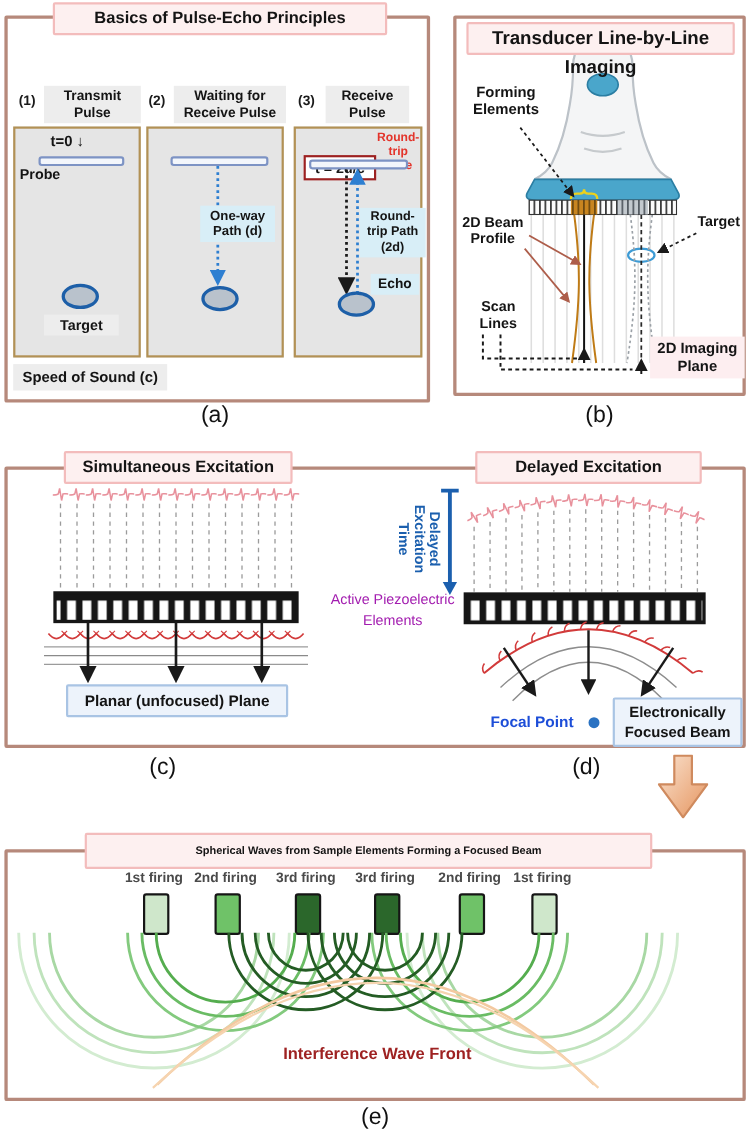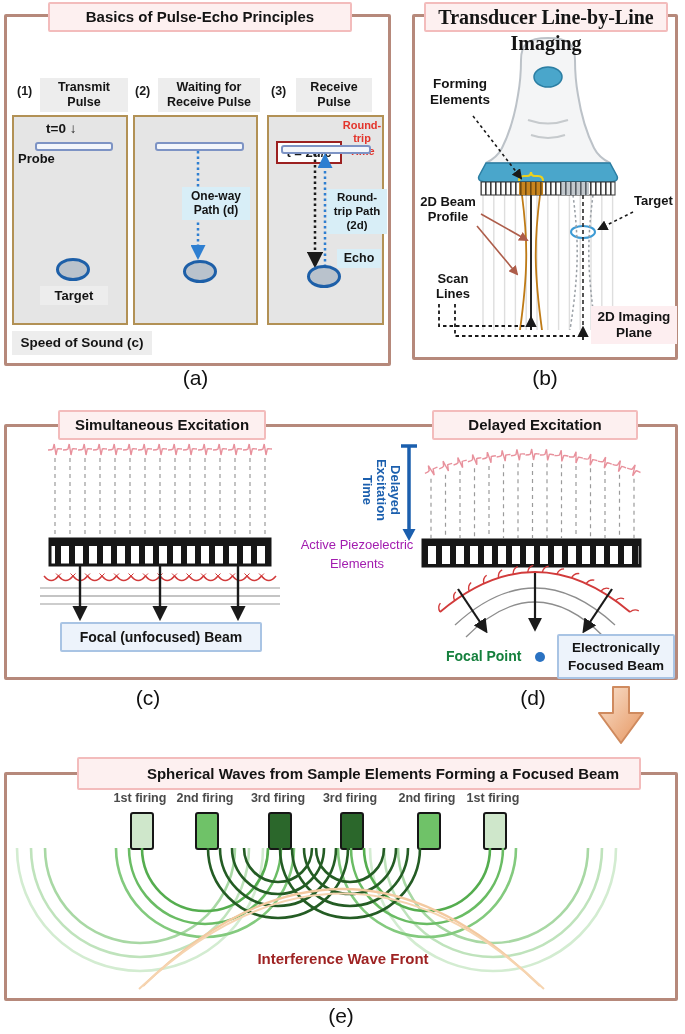--- a/index.html
+++ b/index.html
@@ -115,21 +115,21 @@
     </svg>
     <div class="blabel" style="left:58px;top:72px;width:56px;font-size:11.5px;">Round-trip Path (2d)</div>
     <div class="blabel" style="left:68px;top:132px;width:40px;font-size:12.5px;">Echo</div>
     <div class="target-ellipse" style="left:38px;top:148px;"></div>
   </div>
 
   <div class="glabel" style="left:12px;top:331px;width:140px;font-size:13.5px;padding:4px 0;">Speed of Sound (c)</div>
   <div class="tag" style="left:4px;top:366px;width:383px;">(a)</div>
 
   <div class="panel" style="left:412px;top:14px;width:260px;height:340px;"></div>
-  <div class="ptitle" style="left:424px;top:2px;width:240px;height:26px;font-size:20px;line-height:26px;font-family:Liberation Serif, serif;">Transducer Line-by-Line Imaging</div>
+  <div class="ptitle" style="left:424px;top:20px;width:240px;height:26px;font-size:17px;line-height:26px;">Transducer Line-by-Line Imaging</div>
 
   <svg id="svg-b" width="260" height="326" style="position:absolute;left:415px;top:32px;">
     <g id="g-scan-b">
         <line x1="68" y1="163" x2="68" y2="298" stroke="#dedede" stroke-width="1.4"></line>
         <line x1="78.8" y1="163" x2="78.8" y2="298" stroke="#dedede" stroke-width="1.4"></line>
         <line x1="89.6" y1="163" x2="89.6" y2="298" stroke="#dedede" stroke-width="1.4"></line>
         <line x1="100.4" y1="163" x2="100.4" y2="298" stroke="#dedede" stroke-width="1.4"></line>
         <line x1="111.2" y1="163" x2="111.2" y2="298" stroke="#dedede" stroke-width="1.4"></line>
         <line x1="122" y1="163" x2="122" y2="298" stroke="#dedede" stroke-width="1.4"></line>
         <line x1="132.8" y1="163" x2="132.8" y2="298" stroke="#dedede" stroke-width="1.4"></line>
@@ -245,21 +245,21 @@
         <line x1="229" y1="135.5" x2="234" y2="140.5" stroke="#d23b3b" stroke-width="1"></line>
         <line x1="229" y1="140.5" x2="234" y2="135.5" stroke="#d23b3b" stroke-width="1"></line>
       </g>
     <line x1="10" y1="150" x2="250" y2="150" stroke="#9b9b9b" stroke-width="1.2"></line>
     <line x1="10" y1="158" x2="250" y2="158" stroke="#8a8a8a" stroke-width="1.2"></line>
     <line x1="10" y1="166" x2="250" y2="166" stroke="#9b9b9b" stroke-width="1.2"></line>
     <line x1="50" y1="127" x2="50" y2="180" stroke="#1a1a1a" stroke-width="2.4" marker-end="url(#ah-black)"></line>
     <line x1="130" y1="127" x2="130" y2="180" stroke="#1a1a1a" stroke-width="2.4" marker-end="url(#ah-black)"></line>
     <line x1="208" y1="127" x2="208" y2="180" stroke="#1a1a1a" stroke-width="2.4" marker-end="url(#ah-black)"></line>
   </svg>
-  <div class="bluebox" style="left:60px;top:622px;width:198px;height:26px;font-size:14px;line-height:26px;">Focal (unfocused) Beam</div>
+  <div class="bluebox" style="left:60px;top:622px;width:198px;height:26px;font-size:14px;line-height:26px;">Planar (unfocused) Plane</div>
   <div class="tag" style="left:58px;top:686px;width:180px;">(c)</div>
 
   <div class="smalllbl" style="left:296px;top:536px;width:122px;text-align:center;font-weight:400;color:#a21caf;line-height:1.45;">Active Piezoelectric Elements</div>
 
   <svg id="svg-d" width="320" height="235" style="position:absolute;left:355px;top:438px;">
     <line x1="46" y1="8" x2="62" y2="8" stroke="#1b5fae" stroke-width="3.5"></line>
     <line x1="54" y1="8" x2="54" y2="93" stroke="#1b5fae" stroke-width="3.5"></line>
     <polygon points="54,103 47.5,91 60.5,91" fill="#1b5fae"></polygon>
     <g id="g-pulses-d">
         <use href="#pulse" transform="translate(69,24.849615384615383) rotate(-22.330000000000002,7,7)"></use>
@@ -313,30 +313,30 @@
         <use href="#hook" transform="translate(275,174) rotate(40.10090754621224)"></use>
       </g>
     <path d="M100,187 Q180,113 260,187" fill="none" stroke="#8d8d8d" stroke-width="1.3"></path>
     <path d="M111,199 Q180,129 249,199" fill="none" stroke="#8d8d8d" stroke-width="1.3"></path>
     <line x1="103" y1="151" x2="131" y2="193" stroke="#1a1a1a" stroke-width="2.2" marker-end="url(#ah-black)"></line>
     <line x1="180" y1="135" x2="180" y2="191" stroke="#1a1a1a" stroke-width="2.2" marker-end="url(#ah-black)"></line>
     <line x1="257" y1="151" x2="229" y2="193" stroke="#1a1a1a" stroke-width="2.2" marker-end="url(#ah-black)"></line>
     <circle cx="185" cy="219" r="5" fill="#2a72c2"></circle>
   </svg>
   <div class="smalllbl rot90" style="left:341px;top:469px;width:80px;height:42px;text-align:center;color:#1b5fae;line-height:1.08;">Delayed Excitation Time</div>
-  <div class="smalllbl" style="left:446px;top:648px;width:90px;font-size:14px;color:#15803d;">Focal Point</div>
+  <div class="smalllbl" style="left:446px;top:648px;width:90px;font-size:14px;color:#1d4ed8;">Focal Point</div>
   <div class="bluebox" style="left:557px;top:634px;width:114px;height:38px;font-size:13.5px;line-height:1.35;padding-top:3px;">Electronically Focused Beam</div>
   <div class="tag" style="left:443px;top:686px;width:180px;">(d)</div>
 
   <svg width="46" height="58" style="position:absolute;left:598px;top:686px;">
     <polygon points="15,1 31,1 31,27 45,27 23,57 1,27 15,27" fill="url(#ag)" stroke="#cf8a5e" stroke-width="2" stroke-linejoin="round"></polygon>
   </svg>
 
   <div class="panel" style="left:4px;top:772px;width:668px;height:223px;"></div>
-  <div class="ptitle" style="left:77px;top:757px;width:512px;height:29px;font-size:15px;line-height:29px;padding-left:48px;">Spherical Waves from Sample Elements Forming a Focused Beam</div>
+  <div class="ptitle" style="left:77px;top:757px;width:512px;height:29px;font-size:10px;line-height:29px;">Spherical Waves from Sample Elements Forming a Focused Beam</div>
 
   <div class="firelbl" style="left:108px;top:791px;width:64px;">1st firing</div>
   <div class="firelbl" style="left:173px;top:791px;width:64px;">2nd firing</div>
   <div class="firelbl" style="left:246px;top:791px;width:64px;">3rd firing</div>
   <div class="firelbl" style="left:318px;top:791px;width:64px;">3rd firing</div>
   <div class="firelbl" style="left:395px;top:791px;width:64px;">2nd firing</div>
   <div class="firelbl" style="left:461px;top:791px;width:64px;">1st firing</div>
 
   <div class="firerect fire-1" style="left:130px;top:812px;"></div>
   <div class="firerect fire-2" style="left:195px;top:812px;"></div>

